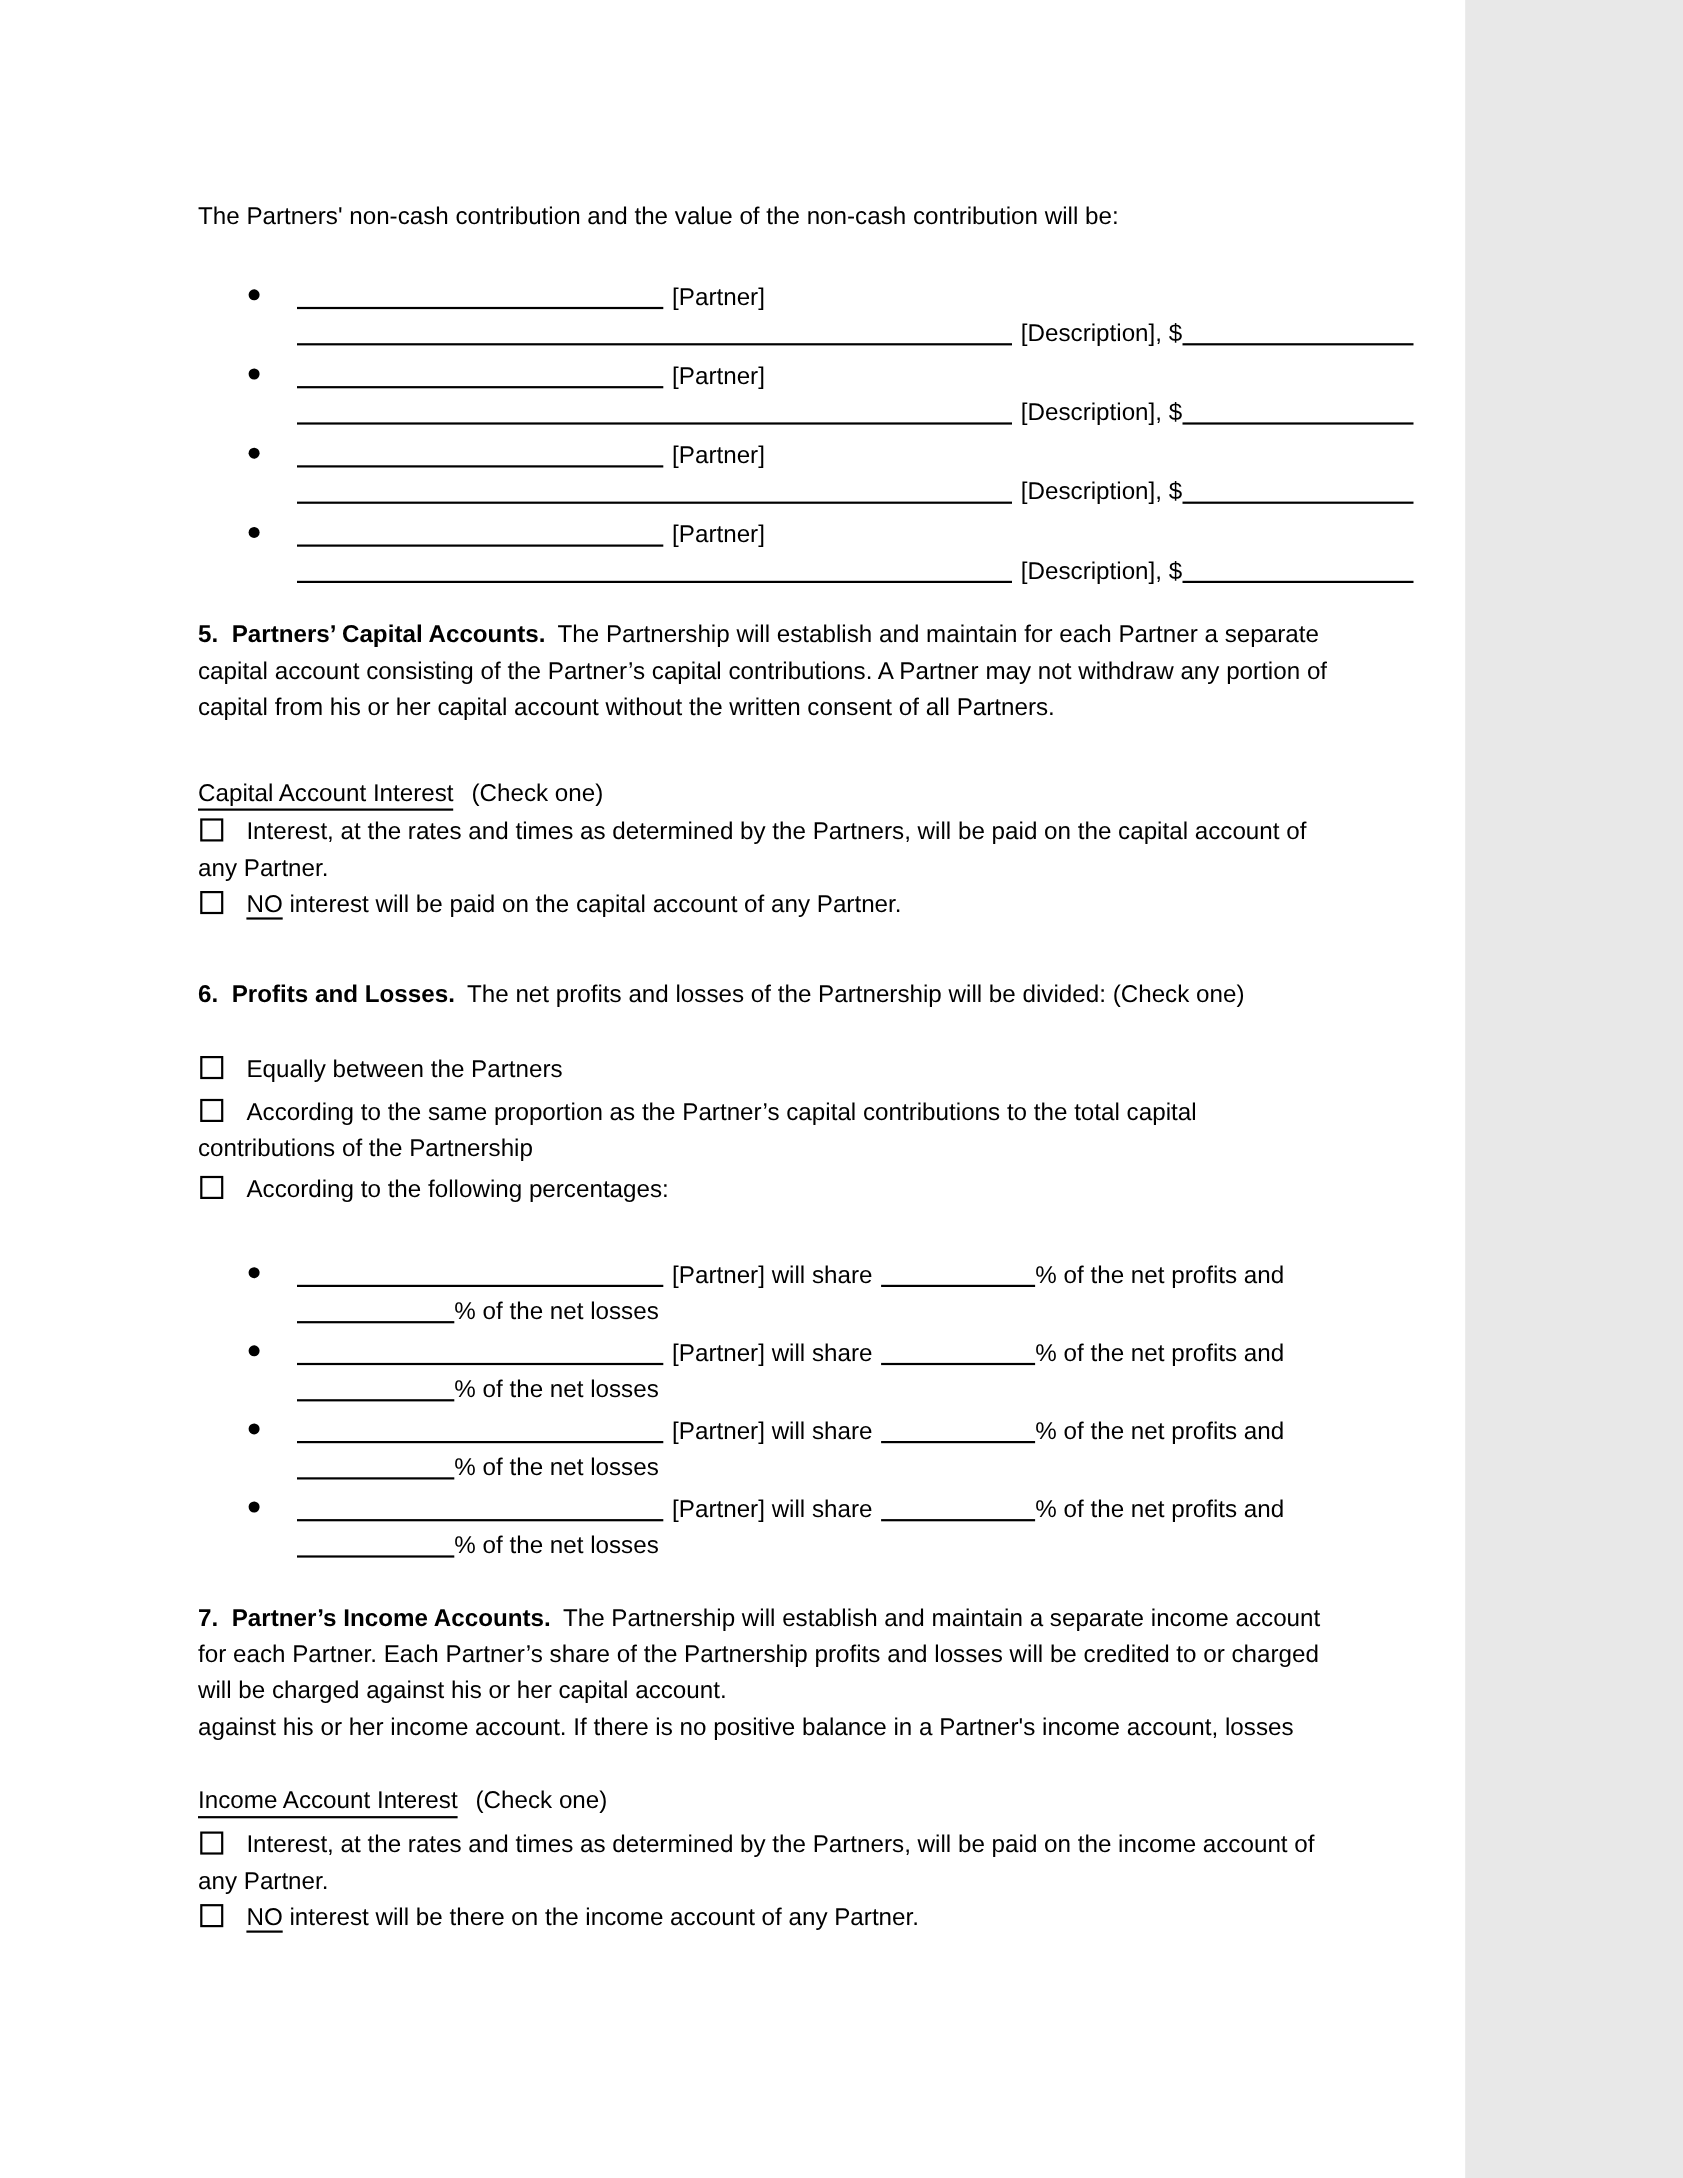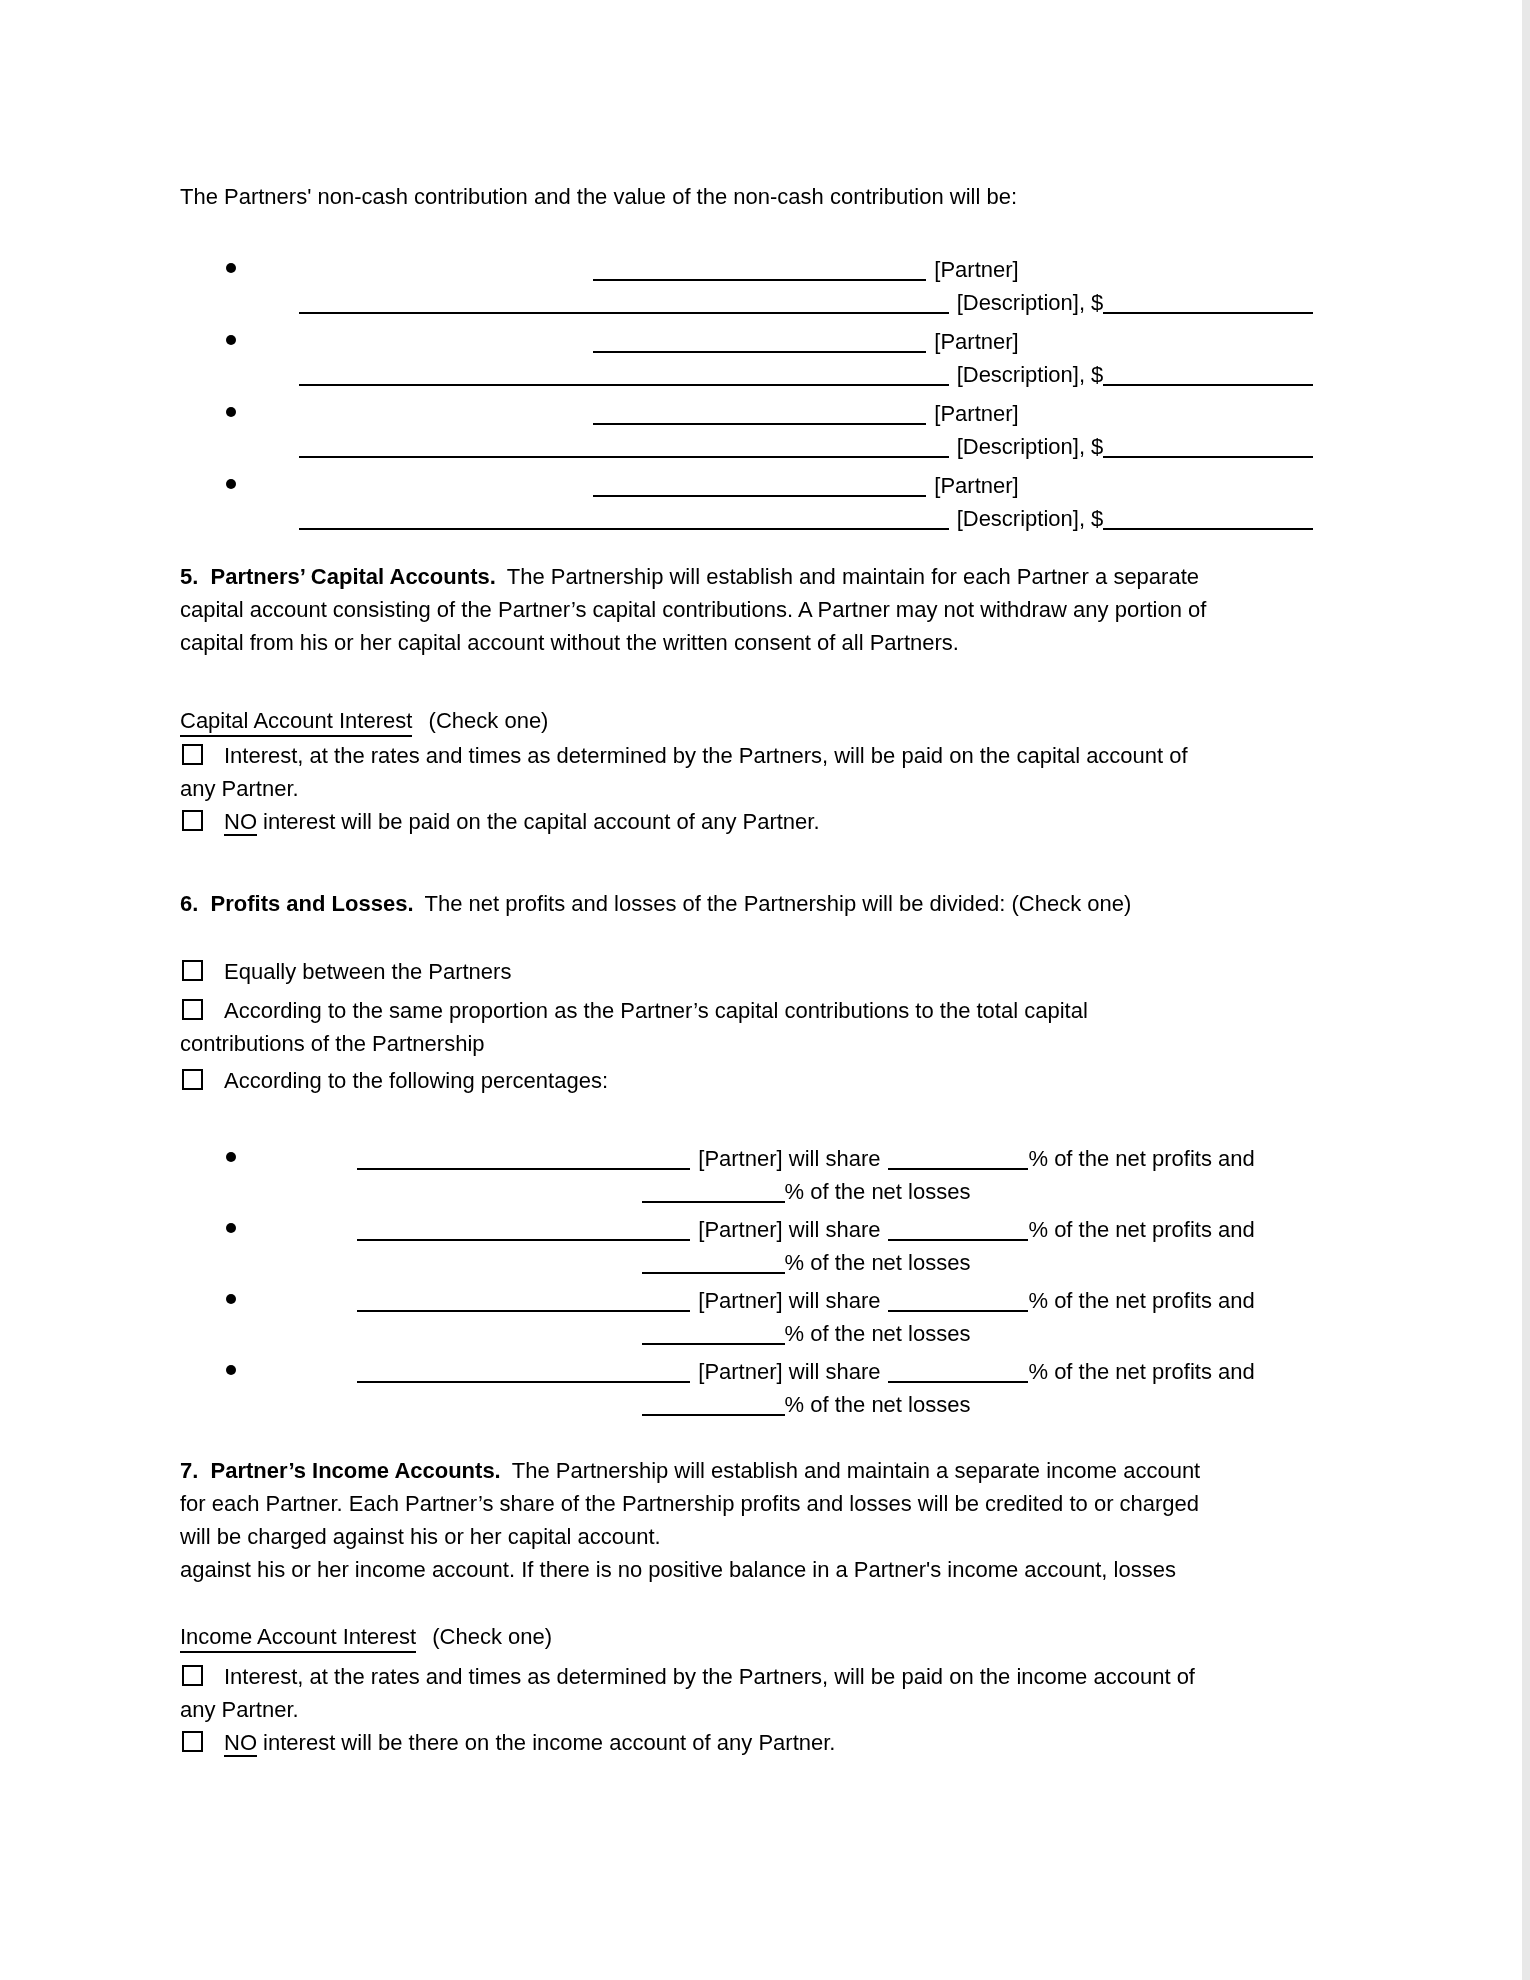--- a/index.html
+++ b/index.html
@@ -1,18 +1,18 @@
 <!DOCTYPE html>
 <html><head>
 <meta charset="utf-8">
 <style>
   html,body{margin:0;padding:0;background:#e8e8e8;}
   .page{
     position:relative;
-    width:1522px;height:1980px;
+    width:1332px;height:1980px;
     background:#ffffff;
     color:#000000;
     font-family:"Liberation Sans","DejaVu Sans",sans-serif;
     font-size:22px;
     line-height:33px;
     box-sizing:border-box;
     padding:180px 180px 0 180px;
     overflow:hidden;
   }
   .line{white-space:nowrap;}
@@ -29,21 +29,21 @@
     border-bottom:2px solid #000;
     vertical-align:-4px;
   }
   .blank-partner{width:333px;}
   .blank-desc{width:650px;}
   .blank-amount{width:210px;}
   .blank-share{width:140px;}
   .blank-loss{width:143px;}
   .sp{display:inline-block;width:8px;}
   .ul{margin:0;padding:0;list-style:none;}
-  .li{position:relative;padding-left:90px;text-align:center;}
+  .li{position:relative;padding-left:90px;}
   .dot{
     position:absolute;
     left:46px;top:10px;
     width:10px;height:10px;
     border-radius:50%;
     background:#000;
   }
   .cbox{
     display:inline-block;
     width:17px;height:17px;

